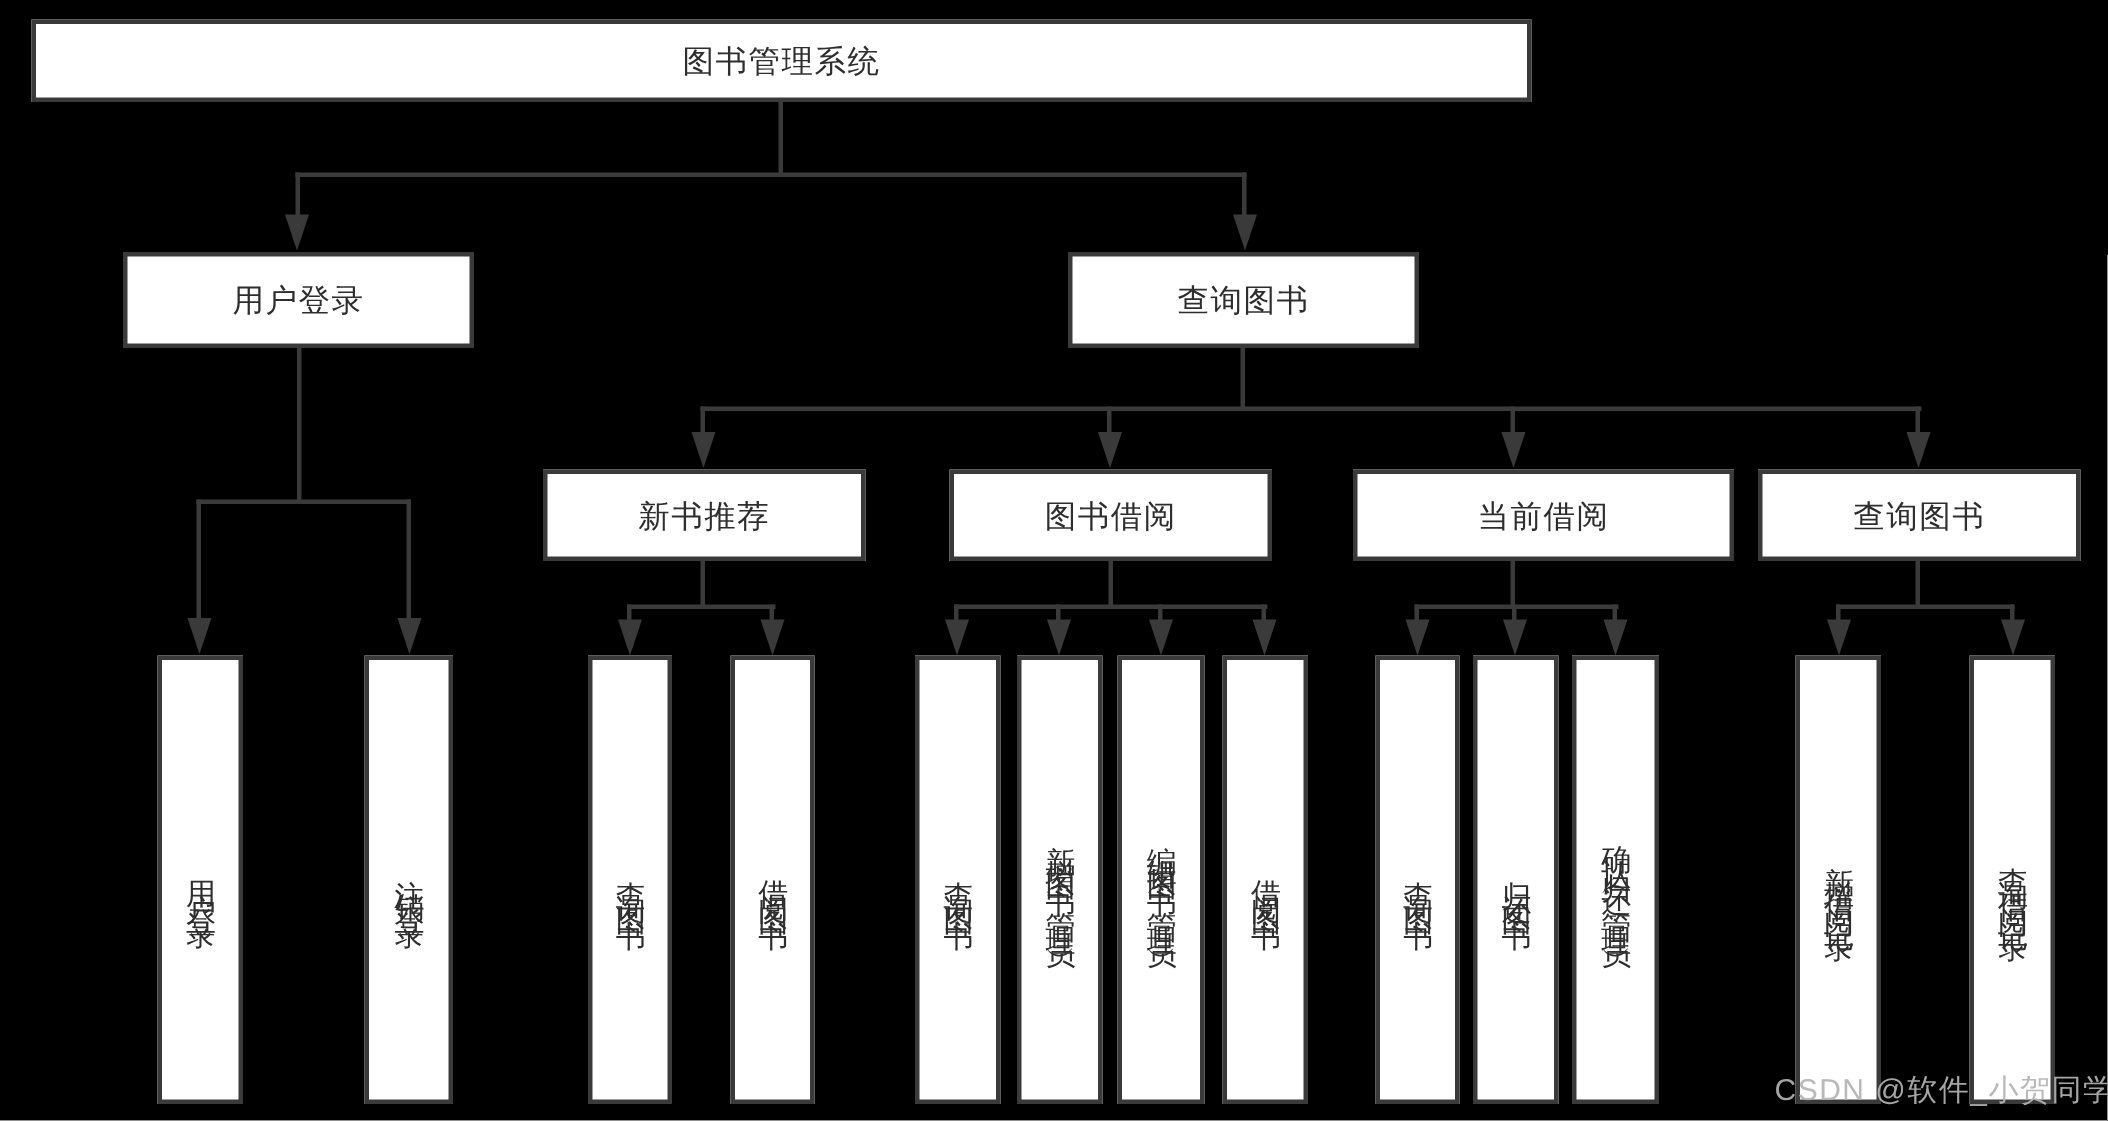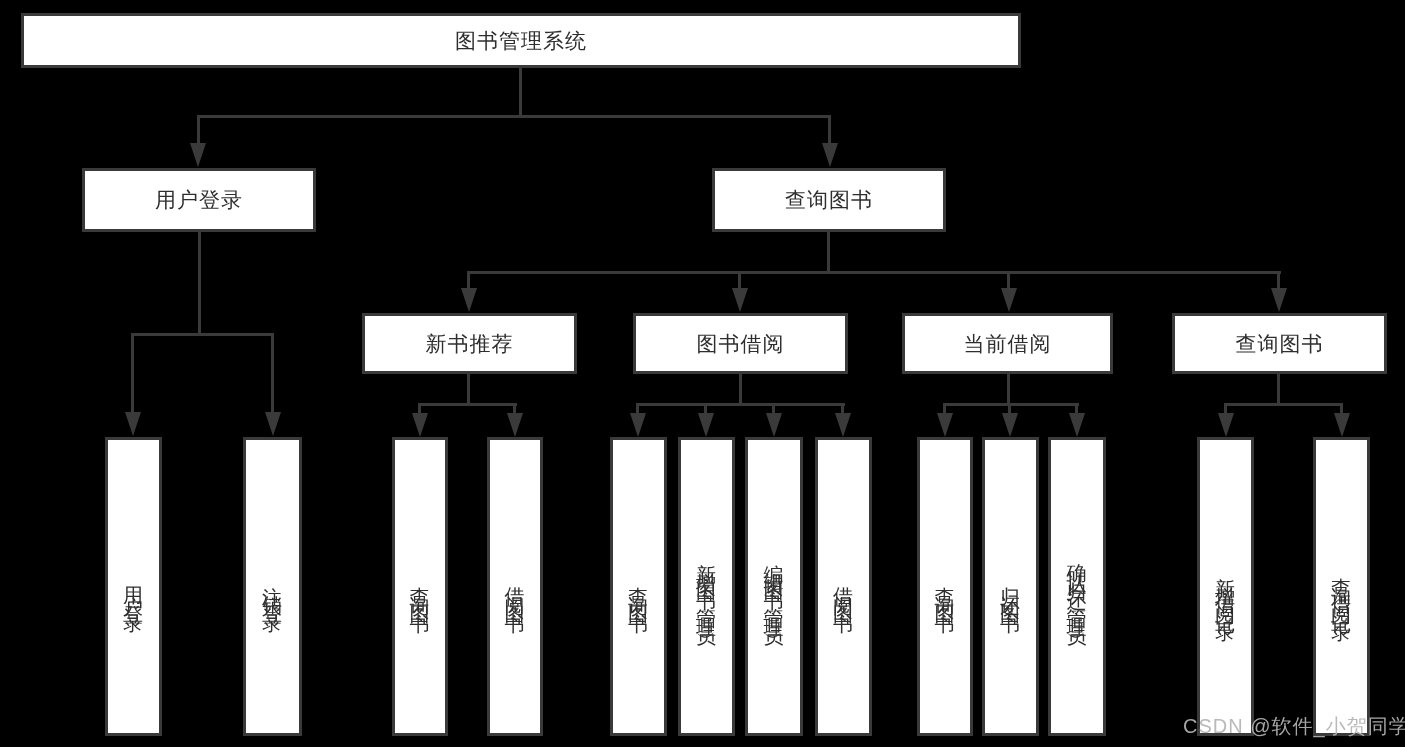--- a/index.html
+++ b/index.html
@@ -84,21 +84,21 @@
   <div class="arr" style="left:461px;top:288px;"></div>
   <div class="vline" style="left:738px;top:271px;height:20px;"></div>
   <div class="arr" style="left:732px;top:288px;"></div>
   <div class="vline" style="left:1007px;top:271px;height:20px;"></div>
   <div class="arr" style="left:1001px;top:288px;"></div>
   <div class="vline" style="left:1277px;top:271px;height:20px;"></div>
   <div class="arr" style="left:1271px;top:288px;"></div>
 
   <div class="node" style="left:633px;top:313px;width:215px;height:61px;">图书借阅</div>
   <div class="node" style="left:362px;top:313px;width:215px;height:61px;">新书推荐</div>
-  <div class="node" style="left:902px;top:313px;width:211px;height:61px;">当前借阅</div>
+  <div class="node" style="left:902px;top:313px;width:254px;height:61px;">当前借阅</div>
   <div class="node" style="left:1172px;top:313px;width:215px;height:61px;">查询图书</div>
 
   <div class="vline" style="left:467px;top:372px;height:34px;"></div>
   <div class="vline" style="left:739px;top:372px;height:34px;"></div>
   <div class="vline" style="left:1007px;top:372px;height:34px;"></div>
   <div class="vline" style="left:1277px;top:372px;height:34px;"></div>
 
   <div class="hline" style="left:418px;top:403px;width:99px;"></div>
   <div class="hline" style="left:636px;top:403px;width:209px;"></div>
   <div class="hline" style="left:943px;top:403px;width:136px;"></div>

